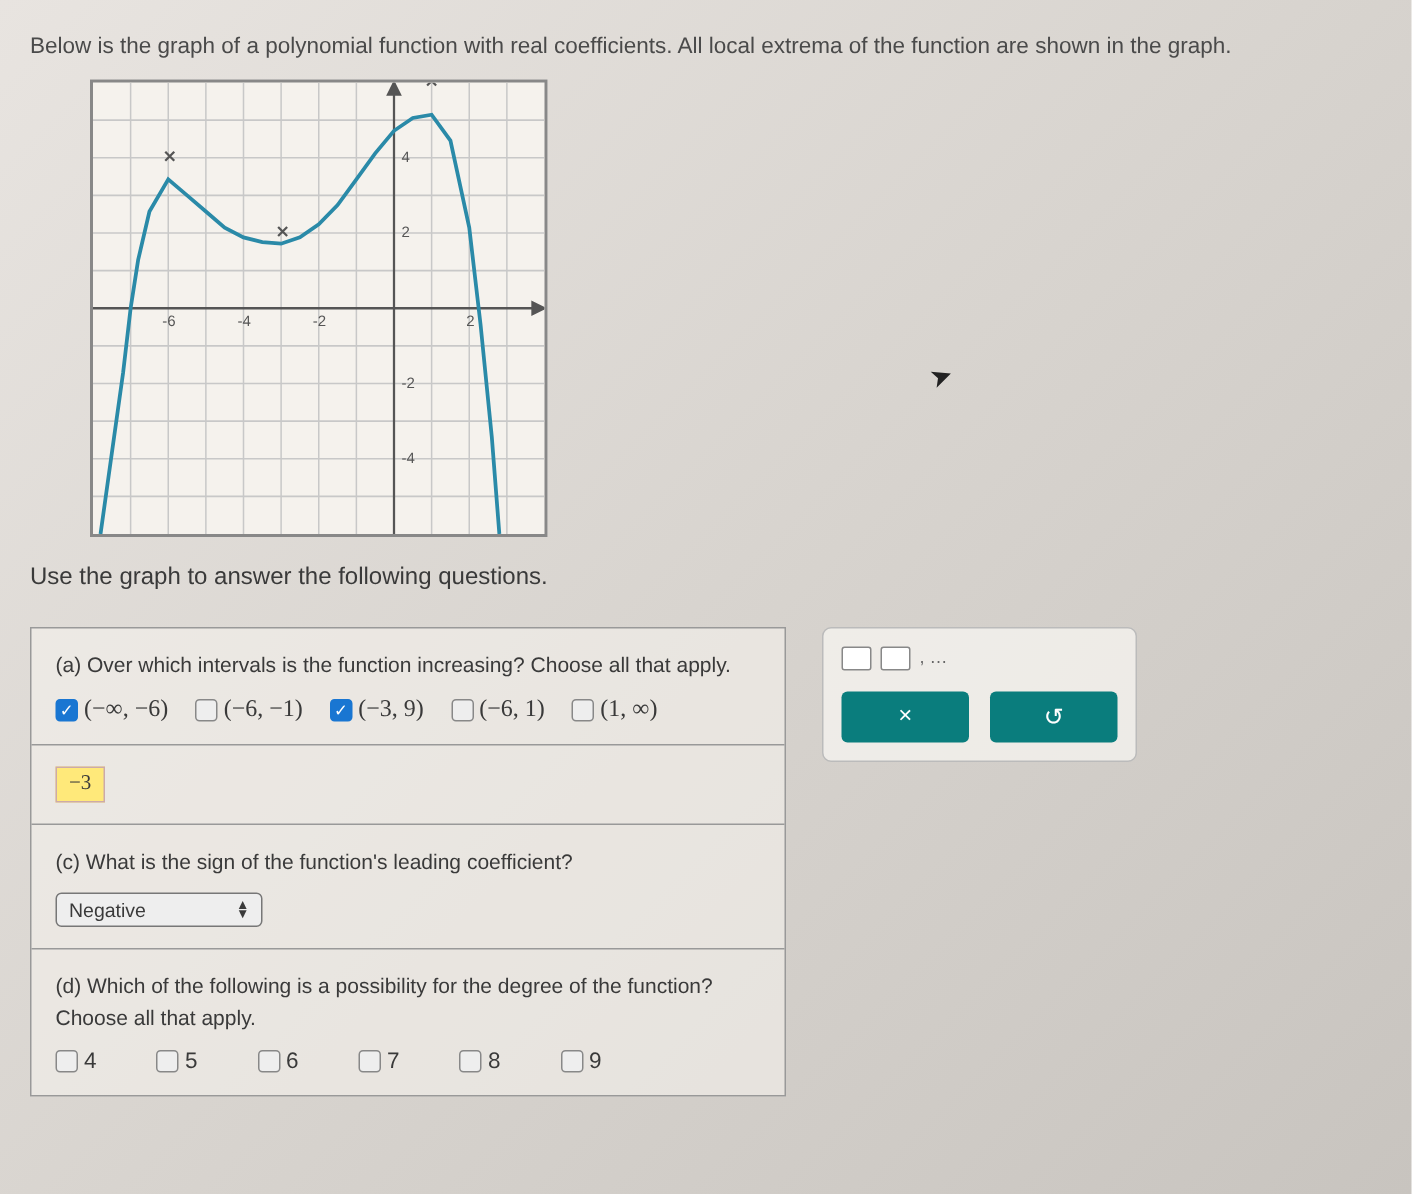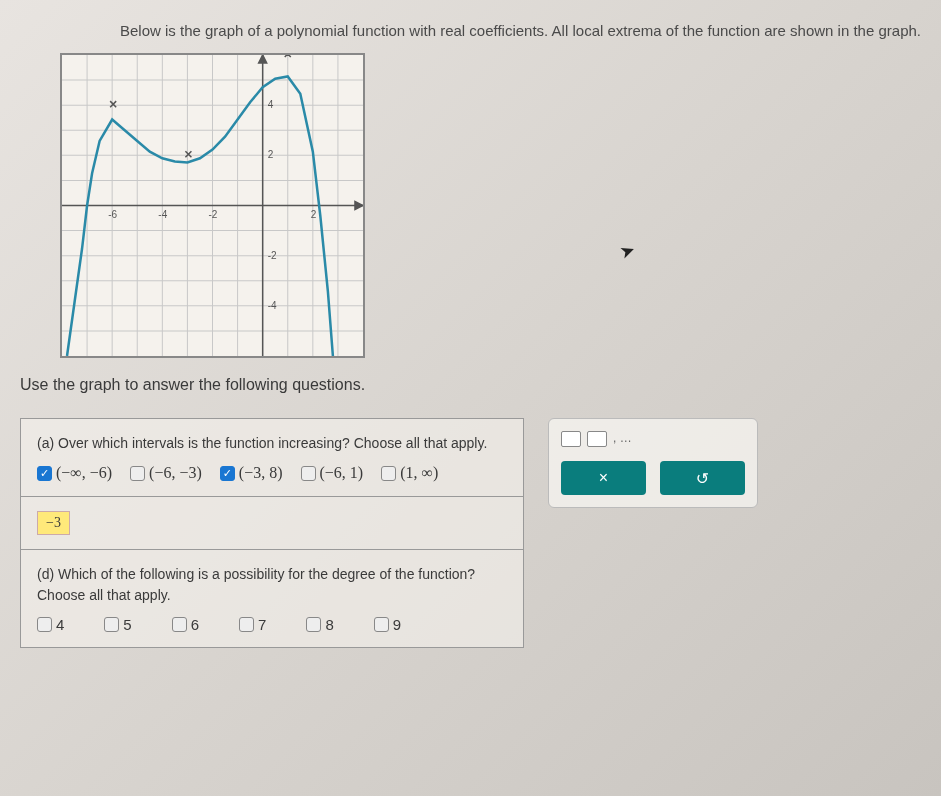--- a/index.html
+++ b/index.html
@@ -5,21 +5,21 @@
   * { box-sizing: border-box; margin: 0; padding: 0; }
   body {
     background: linear-gradient(135deg, #e8e4e0 0%, #d8d4cf 50%, #c8c4bf 100%);
     font-family: Arial, sans-serif;
     padding: 20px;
     width: 941px;
     height: 796px;
     color: #3a3a3a;
     position: relative;
   }
-  .prompt-text { font-size: 15px; color: #4a4a4a; margin-bottom: 12px; line-height: 1.4; text-align: right; }
+  .prompt-text { font-size: 15px; color: #4a4a4a; margin-bottom: 12px; line-height: 1.4; }
   .graph-frame {
     border: 2px solid #888;
     width: 305px; height: 305px;
     margin-left: 40px;
     background: #f5f2ed;
     position: relative;
     overflow: hidden;
   }
   .graph-frame svg { width: 100%; height: 100%; }
   .instruction { font-size: 16px; color: #3a3a3a; margin: 18px 0 24px 0; }
@@ -176,41 +176,51 @@
 
     <div class="qrow">
       <div class="qtext">(a) Over which intervals is the function increasing? Choose all that apply.</div>
       <div class="opts">
         <span class="opt">
             <span class="cb checked">✓</span>
             <span class="math">(−∞, −6)</span>
           </span>
         <span class="opt">
             <span class="cb"></span>
-            <span class="math">(−6, −3)</span>
+            <span class="math">(−6, −1)</span>
           </span>
         <span class="opt">
             <span class="cb checked">✓</span>
-            <span class="math">(−3, 8)</span>
+            <span class="math">(−3, 9)</span>
           </span>
         <span class="opt">
             <span class="cb"></span>
             <span class="math">(−6, 1)</span>
           </span>
         <span class="opt">
             <span class="cb"></span>
             <span class="math">(1, ∞)</span>
           </span>
       </div>
     </div>
 
     <div class="qrow">
       <span class="answer-input">−3</span>
     </div>
 
+    <div class="qrow">
+      <div class="qtext">(c) What is the sign of the function's leading coefficient?</div>
+      <div class="select-box">
+        <span>Negative</span>
+        <span class="select-arrows">
+            <span>▲</span>
+            <span>▼</span>
+          </span>
+      </div>
+    </div>
 
     <div class="qrow">
       <div class="qtext">(d) Which of the following is a possibility for the degree of the function? Choose all that apply.</div>
       <div class="degree-opts">
         <span class="opt">
             <span class="cb"></span>
             <span>4</span>
           </span>
         <span class="opt">
             <span class="cb"></span>

